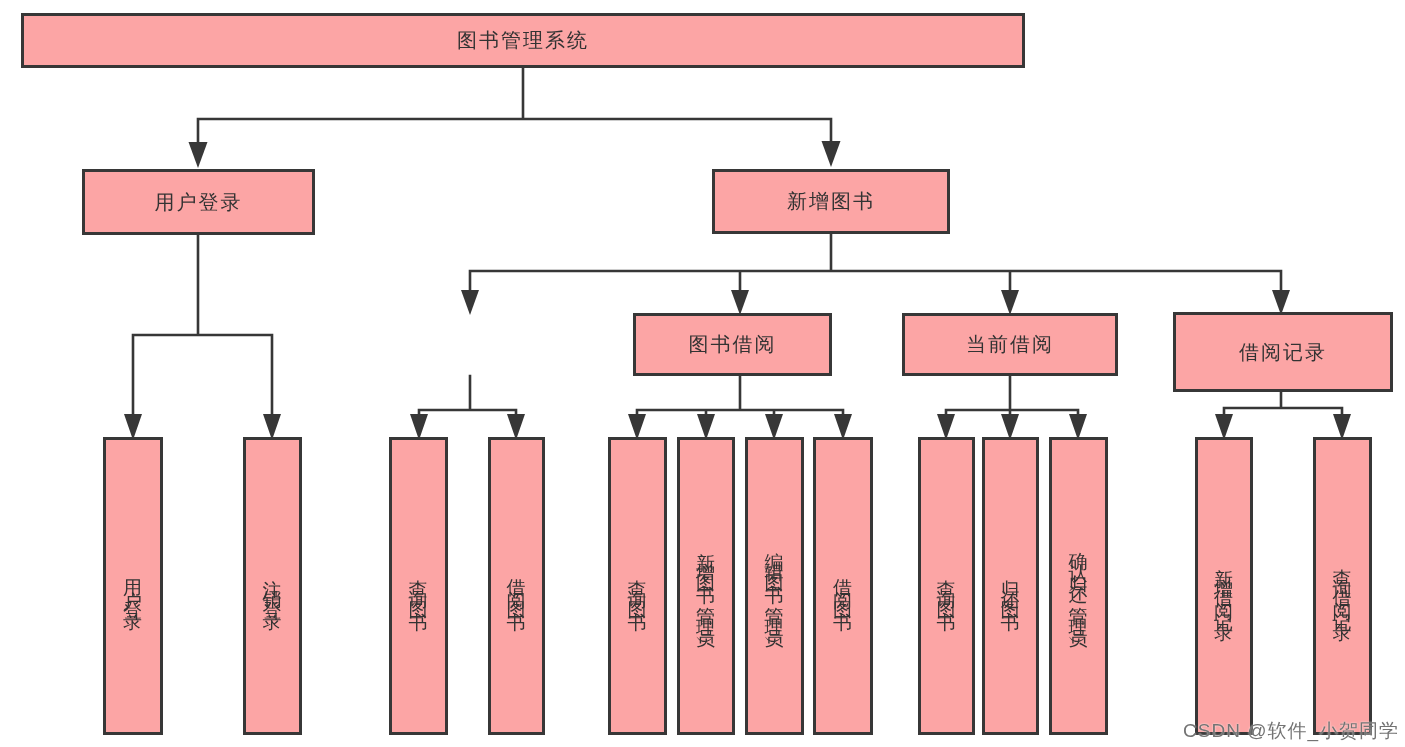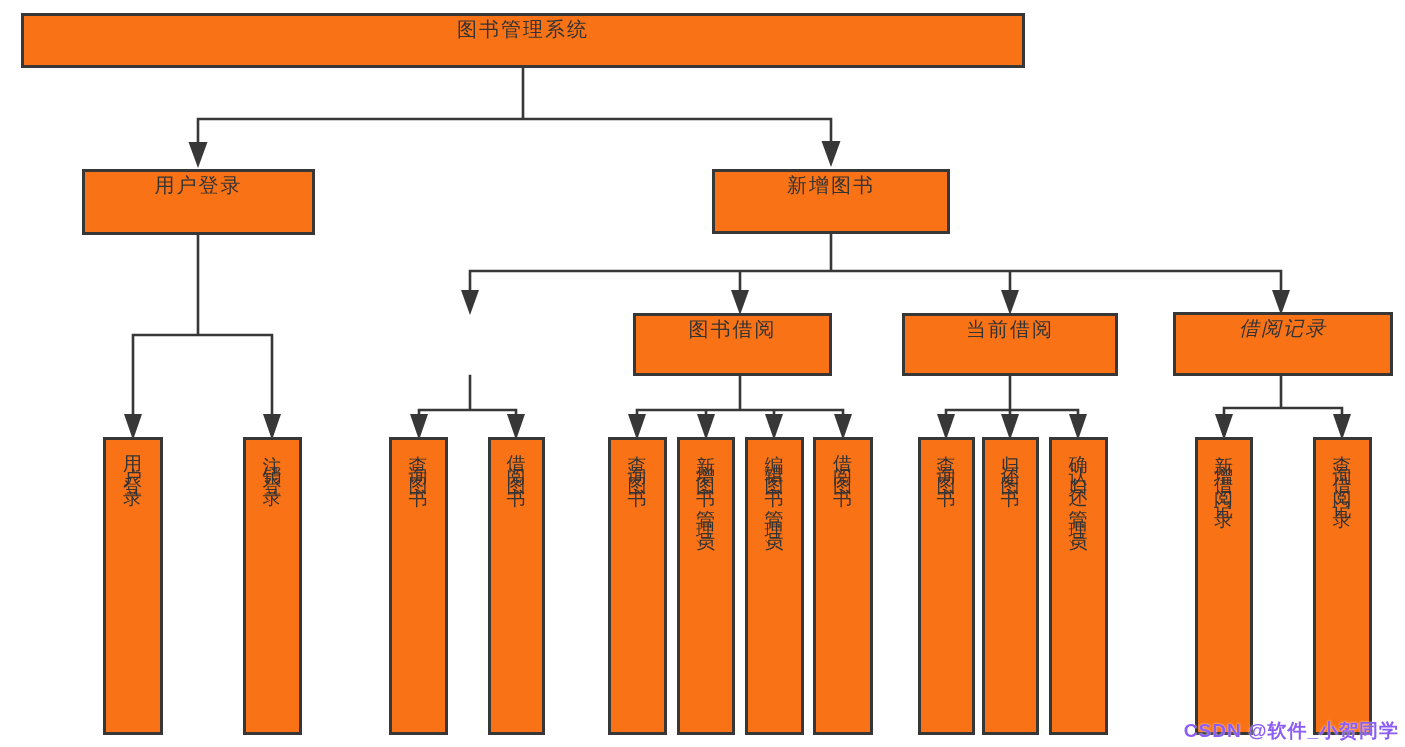--- a/index.html
+++ b/index.html
@@ -13,23 +13,23 @@
   }
   .connectors {
     position: absolute;
     left: 0; top: 0;
     width: 1405px; height: 747px;
   }
   .box {
     position: absolute;
     box-sizing: border-box;
     border: 3px solid #373737;
-    background: #f97316;
+    background: #fca5a5;
     display: flex;
-    align-items: flex-start;
+    align-items: center;
     justify-content: center;
     color: #333333;
     z-index: 2;
   }
   .hlabel {
     font-size: 20px;
     letter-spacing: 2px;
     white-space: nowrap;
   }
   .leaf .vtext {
@@ -38,26 +38,25 @@
     font-size: 19px;
     letter-spacing: 11px;
     line-height: 1;
     color: #333333;
   }
   .watermark {
     position: absolute;
     right: 6px;
     bottom: 3px;
     font-size: 19px;
-    color: #8b5cf6;
+    color: #737373;
     letter-spacing: 1px;
     z-index: 5;
     text-shadow: 0 0 2px rgba(255,255,255,0.9);
     white-space: nowrap;
-    font-weight: bold;
   }
 </style>
 </head>
 <body>
 
 <div class="canvas">
 
   <svg class="connectors" viewBox="0 0 1405 747" xmlns="http://www.w3.org/2000/svg">
     <g stroke="#373737" stroke-width="2.6" fill="none" stroke-linecap="square">
 
@@ -111,21 +110,21 @@
   <div class="box" style="left:712px; top:169px; width:238px; height:65px;">
     <span class="hlabel">新增图书</span>
   </div>
 
   <div class="box" style="left:633px; top:313px; width:199px; height:63px;">
     <span class="hlabel">图书借阅</span>
   </div>
   <div class="box" style="left:902px; top:313px; width:216px; height:63px;">
     <span class="hlabel">当前借阅</span>
   </div>
-  <div class="box" style="left:1173px; top:312px; width:220px; height:64px;font-style:italic;">
+  <div class="box" style="left:1173px; top:312px; width:220px; height:80px;">
     <span class="hlabel">借阅记录</span>
   </div>
 
   <div class="box leaf" style="left:103px; top:437px; width:60px; height:298px;">
     <span class="vtext">用户登录</span>
   </div>
   <div class="box leaf" style="left:243px; top:437px; width:59px; height:298px;">
     <span class="vtext">注销登录</span>
   </div>
   <div class="box leaf" style="left:389px; top:437px; width:59px; height:298px;">

